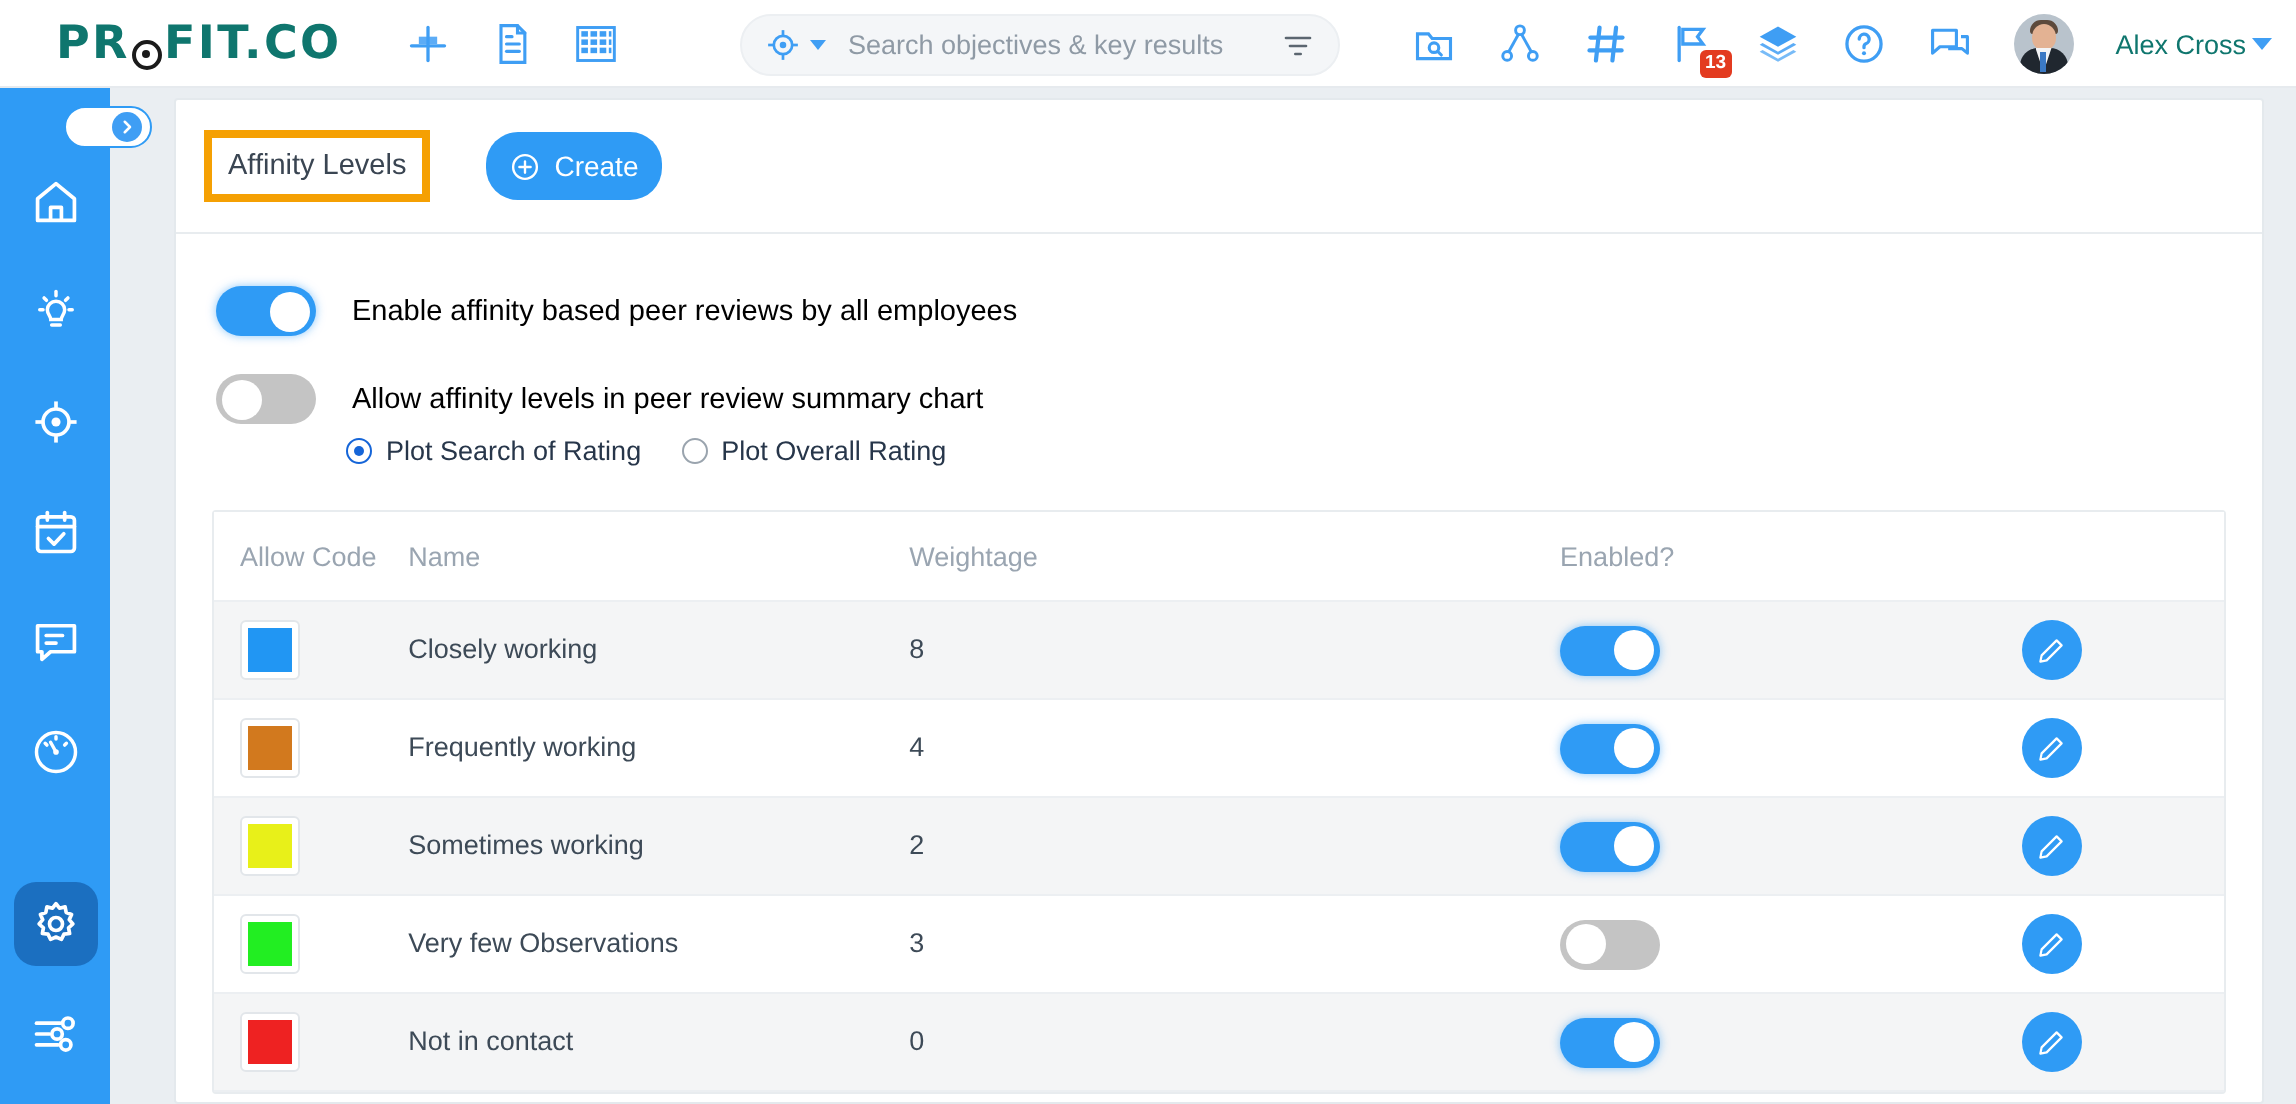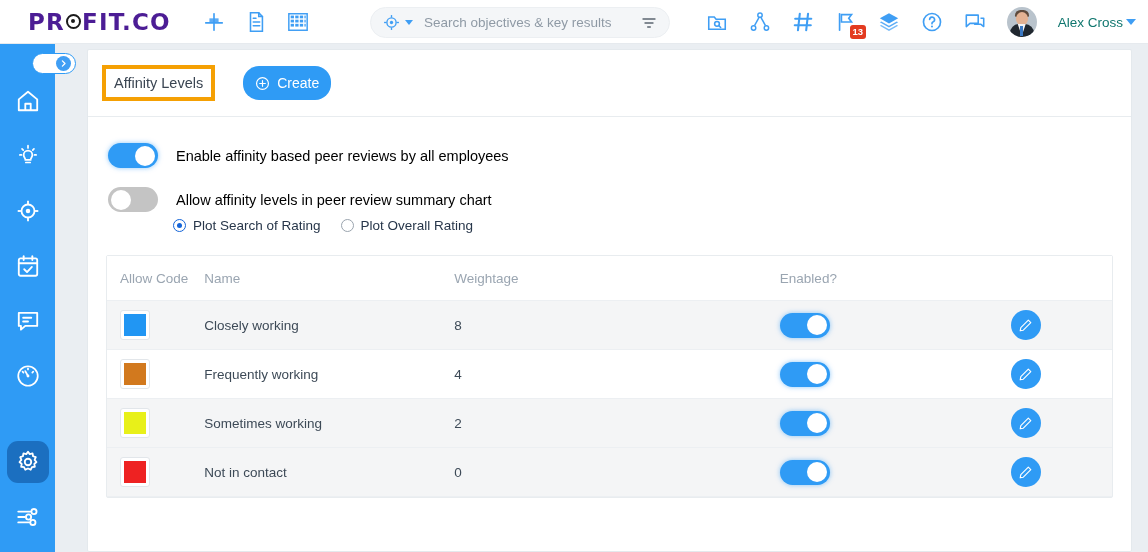--- a/index.html
+++ b/index.html
@@ -13,21 +13,21 @@
 
   
   .topbar {
     position: absolute; top: 0; left: 0; width: 1148px; height: 44px;
     background: #ffffff; display: flex; align-items: center;
     border-bottom: 1px solid #e6eaee;
     z-index: 30;
   }
   .logo {
     margin-left: 28px; font-size: 23px; font-weight: bold;
-    letter-spacing: 1.2px; color: #4c1d95; display: flex; align-items: center;
+    letter-spacing: 1.2px; color: #0f766e; display: flex; align-items: flex-end;
     font-family: "DejaVu Sans", sans-serif;
   }
   .logo-target {
     display: inline-block; width: 15px; height: 15px; border-radius: 50%;
     border: 2.6px solid #1b1b1b; position: relative; margin: 0 1px;
     vertical-align: middle;
   }
   .logo-target::after {
     content: ""; position: absolute; left: 3px; top: 3px;
     width: 4px; height: 4px; border-radius: 50%; background: #1b1b1b;
@@ -520,20 +520,41 @@
               </td>
             <td class="col-action">
               <button class="edit-btn">
                 <svg viewBox="0 0 24 24" fill="none" stroke="currentColor" stroke-width="1.8" stroke-linejoin="round">
                     <path d="M16.5 3.5l4 4-12 12-5 1 1-5z"></path>
                   </svg>
               </button>
             </td>
           </tr>
 
+          <tr class="even">
+            <td class="col-color">
+              <span class="swatch-box">
+                  <span class="swatch" style="background:#22ee22"></span>
+                </span>
+            </td>
+            <td class="col-name"><span class="cell-text">Very few Observations</span></td>
+            <td class="col-weight"><span class="cell-text">3</span></td>
+            <td class="col-enabled">
+                <div class="switch off">
+                  <span class="knob"></span>
+                </div>
+              </td>
+            <td class="col-action">
+              <button class="edit-btn">
+                <svg viewBox="0 0 24 24" fill="none" stroke="currentColor" stroke-width="1.8" stroke-linejoin="round">
+                    <path d="M16.5 3.5l4 4-12 12-5 1 1-5z"></path>
+                  </svg>
+              </button>
+            </td>
+          </tr>
 
           <tr class="odd">
             <td class="col-color">
               <span class="swatch-box">
                   <span class="swatch" style="background:#ee2222"></span>
                 </span>
             </td>
             <td class="col-name"><span class="cell-text">Not in contact</span></td>
             <td class="col-weight"><span class="cell-text">0</span></td>
             <td class="col-enabled">

